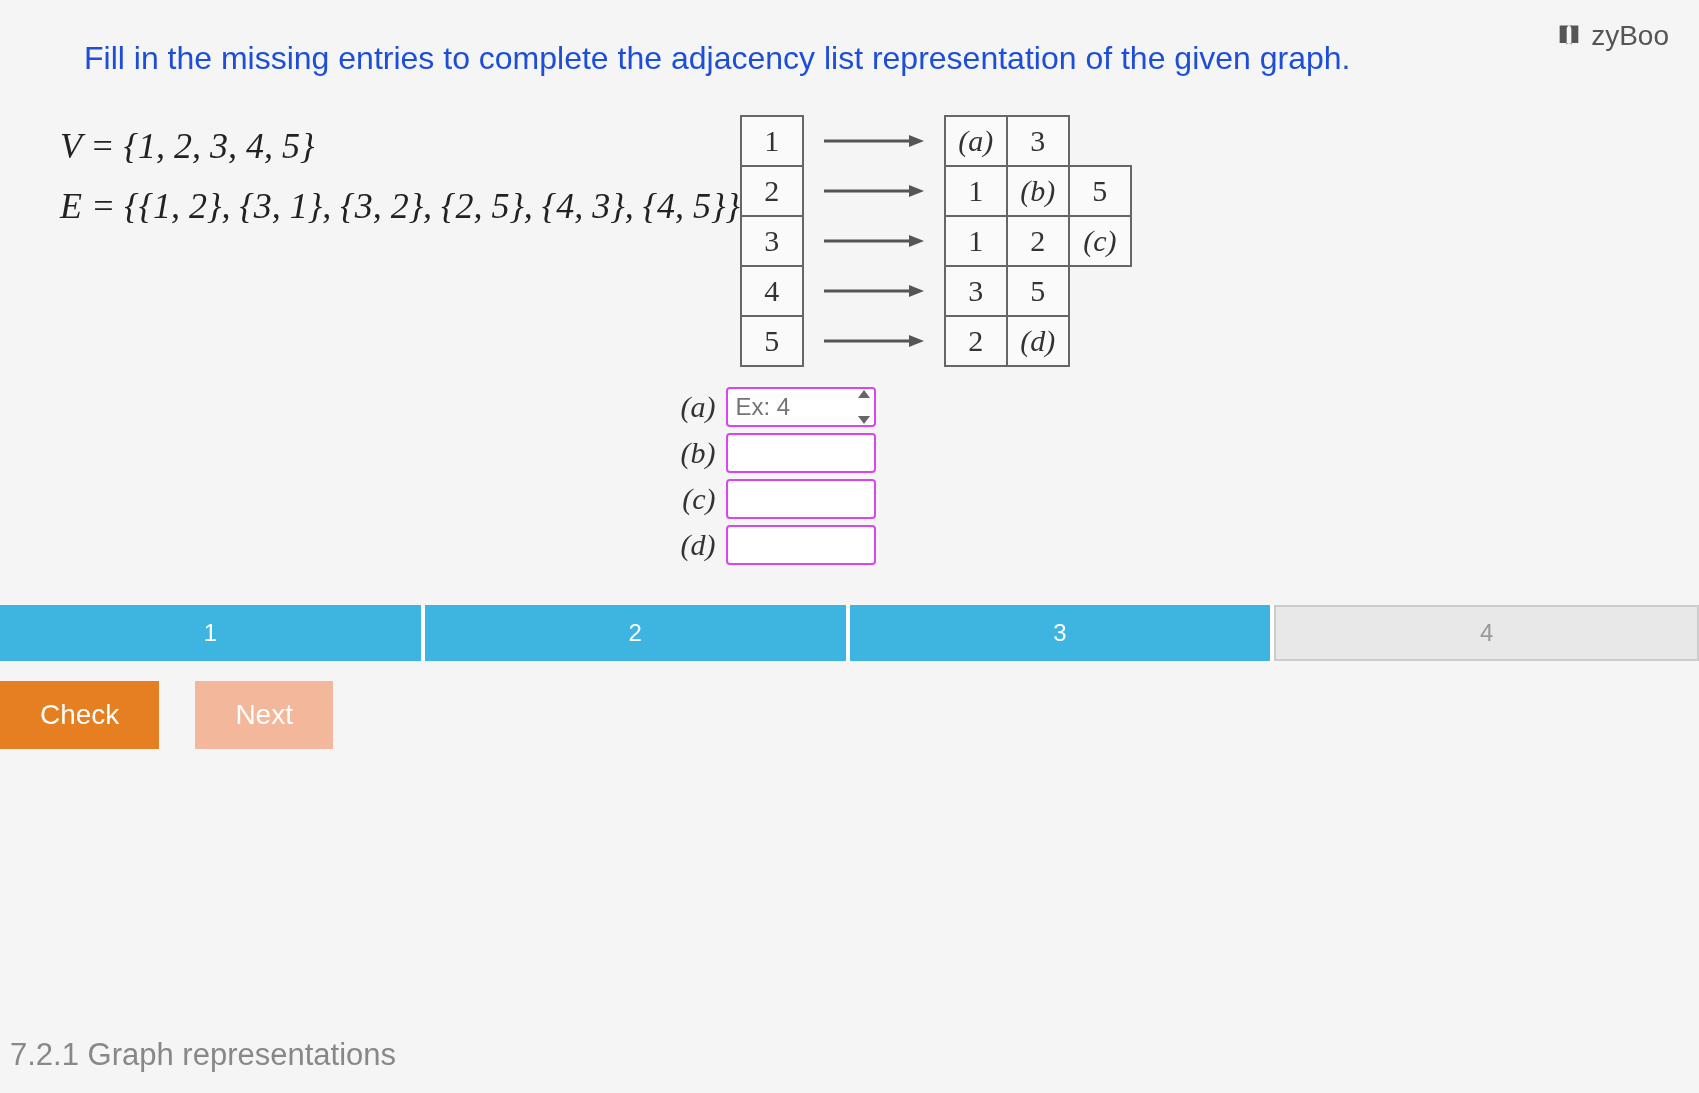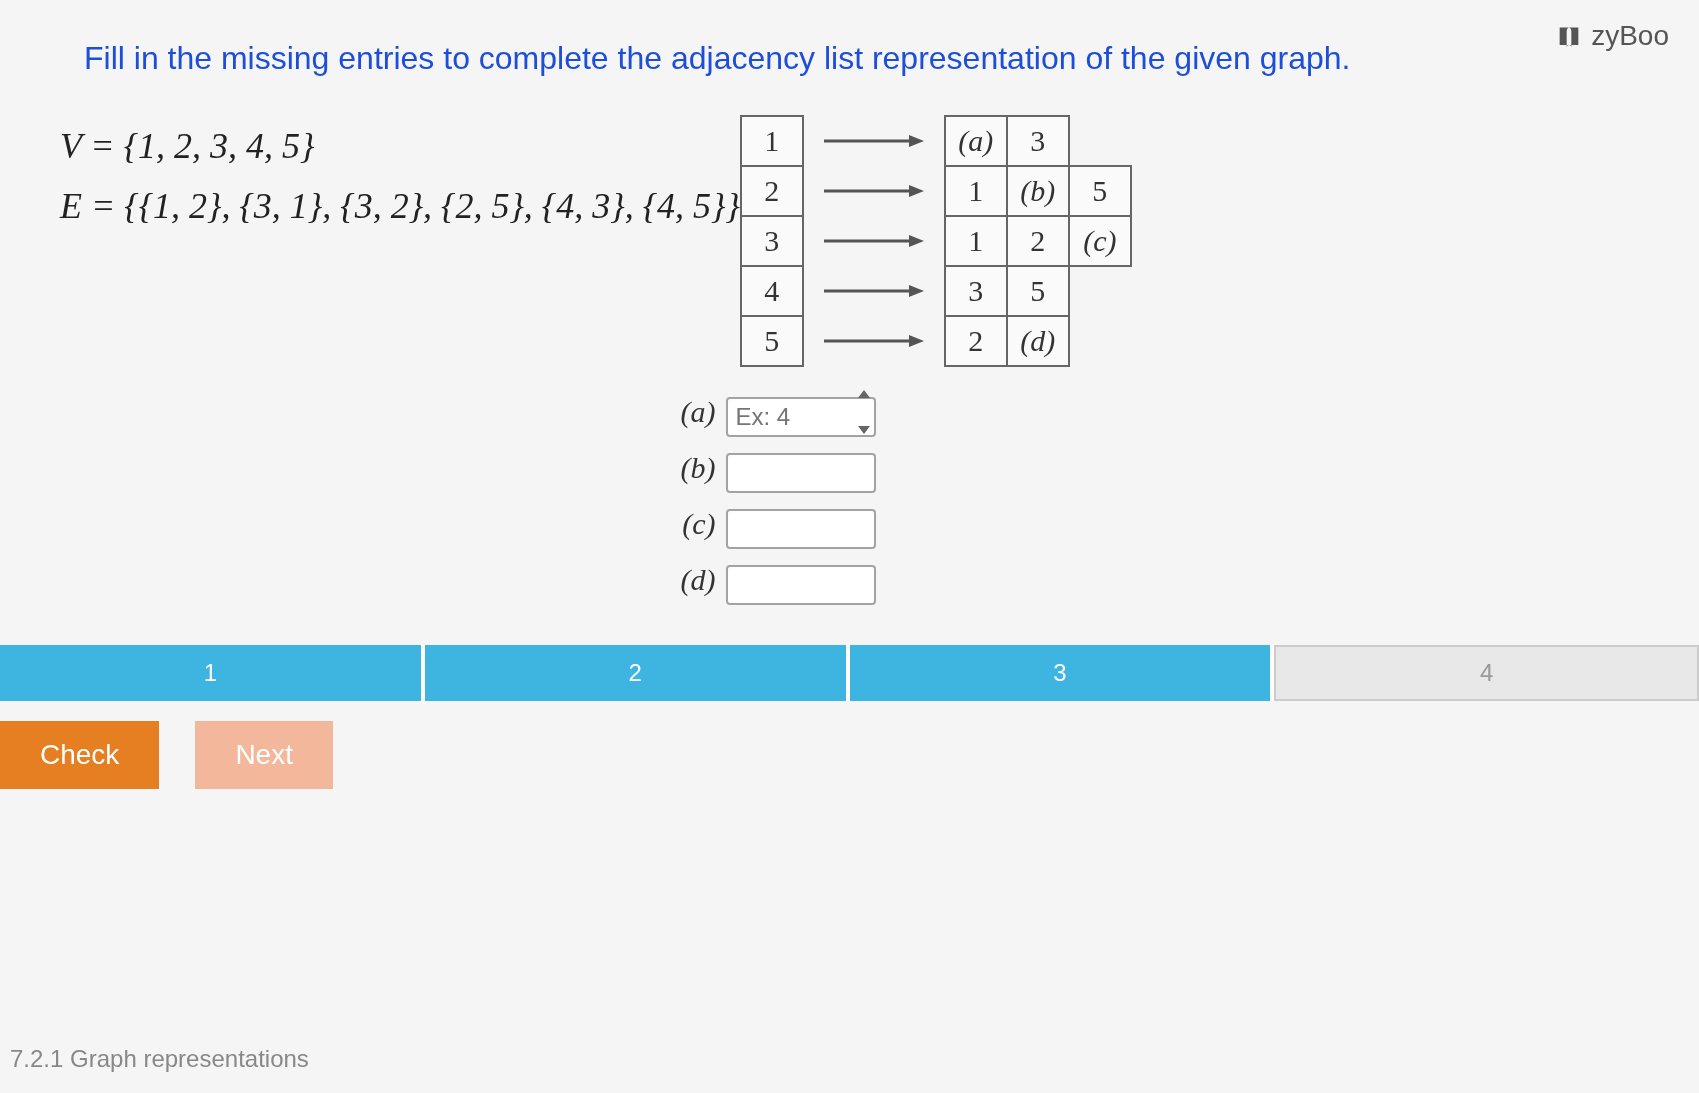--- a/index.html
+++ b/index.html
@@ -10,21 +10,21 @@
       height: 1093px;
       overflow: hidden;
       position: relative;
       color: #333;
     }
     .topbar {
       position: absolute;
       top: 0; right: 0;
       padding: 20px 30px;
       display: flex;
-      align-items: flex-end;
+      align-items: center;
       gap: 8px;
       font-size: 28px;
       color: #555;
     }
     .book-icon {
       width: 28px; height: 28px;
       display: inline-block;
     }
     .instruction {
       padding: 40px 40px 10px 40px;
@@ -114,27 +114,26 @@
       gap: 6px;
     }
     .ans-row {
       display: flex; align-items: center; gap: 10px;
       font-family: "Times New Roman", serif;
       font-size: 30px;
     }
     .ans-label { font-style: italic; width: 46px; text-align: right; }
     .ans-input {
       width: 150px; height: 40px;
-      border: 2px solid #a3a3a3;
+      border: 2px solid #d946ef;
       border-radius: 4px;
       padding: 0 8px 0 8px;
       font-size: 24px;
       font-family: Arial, sans-serif;
       background: #fff;
-      margin-top: 10px;
     }
     .spinner-wrap { position: relative; display: inline-flex; align-items: center; }
     .spinner-btns {
       position: absolute; right: 3px; top: 3px; bottom: 3px;
       width: 18px;
       display: flex; flex-direction: column; justify-content: space-between;
     }
     .spinner-btns .tri {
       width: 0; height: 0;
       border-left: 6px solid transparent;
@@ -172,21 +171,21 @@
       border: none;
       cursor: pointer;
       font-weight: 500;
     }
     .btn-check { background: #e67e22; }
     .btn-next { background: #f3b89b; }
 
     .footer-link {
       position: absolute;
       bottom: 20px; left: 10px;
-      font-size: 24px;
+      font-size: 31px;
       color: #888;
     }
   </style>
 </head>
 <body>
 
 <div class="topbar">
   <span class="book-icon">
     <svg viewBox="0 0 24 24" width="28" height="28">
         <path fill="#555" d="M4 3h7a3 3 0 0 1 3 3v14a2 2 0 0 0-2-2H4V3zm16 0h-7a3 3 0 0 0-3 3v14a2 2 0 0 1 2-2h8V3z"></path>

